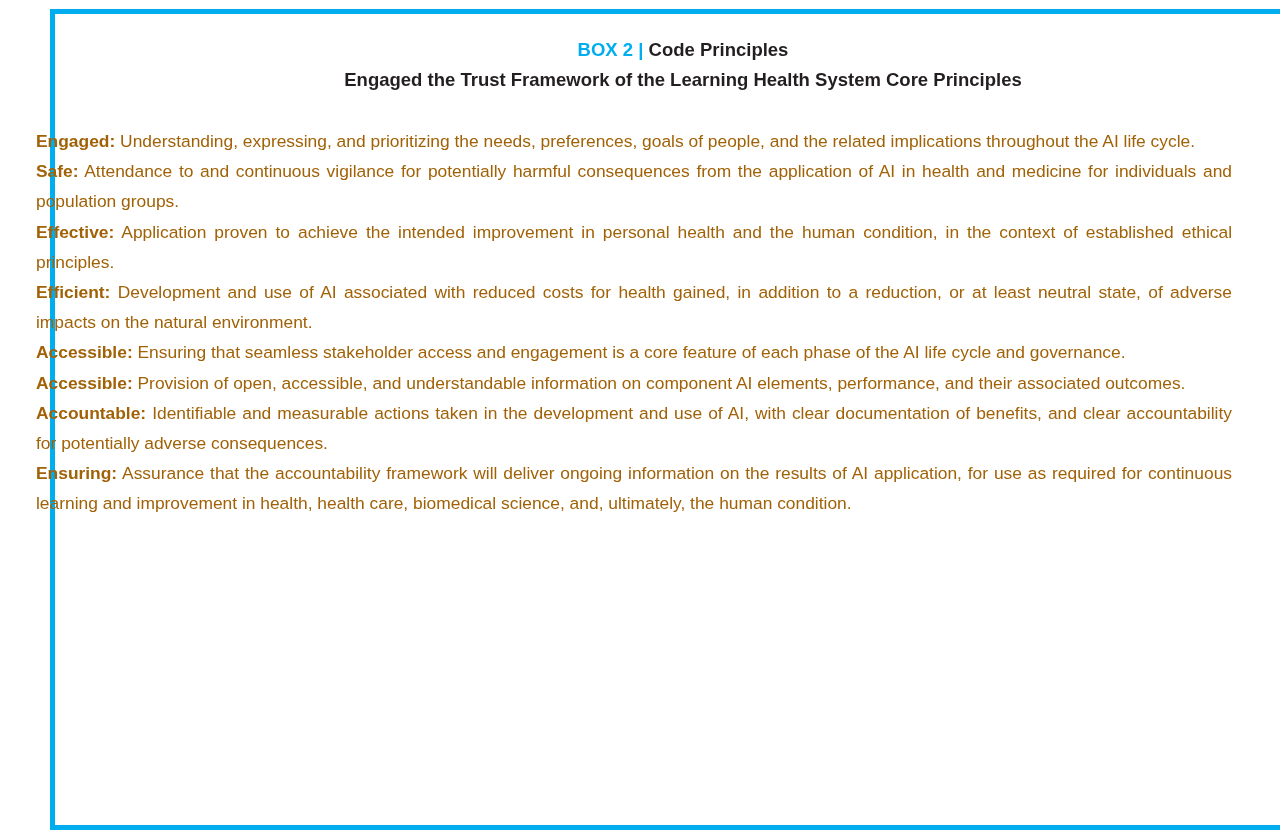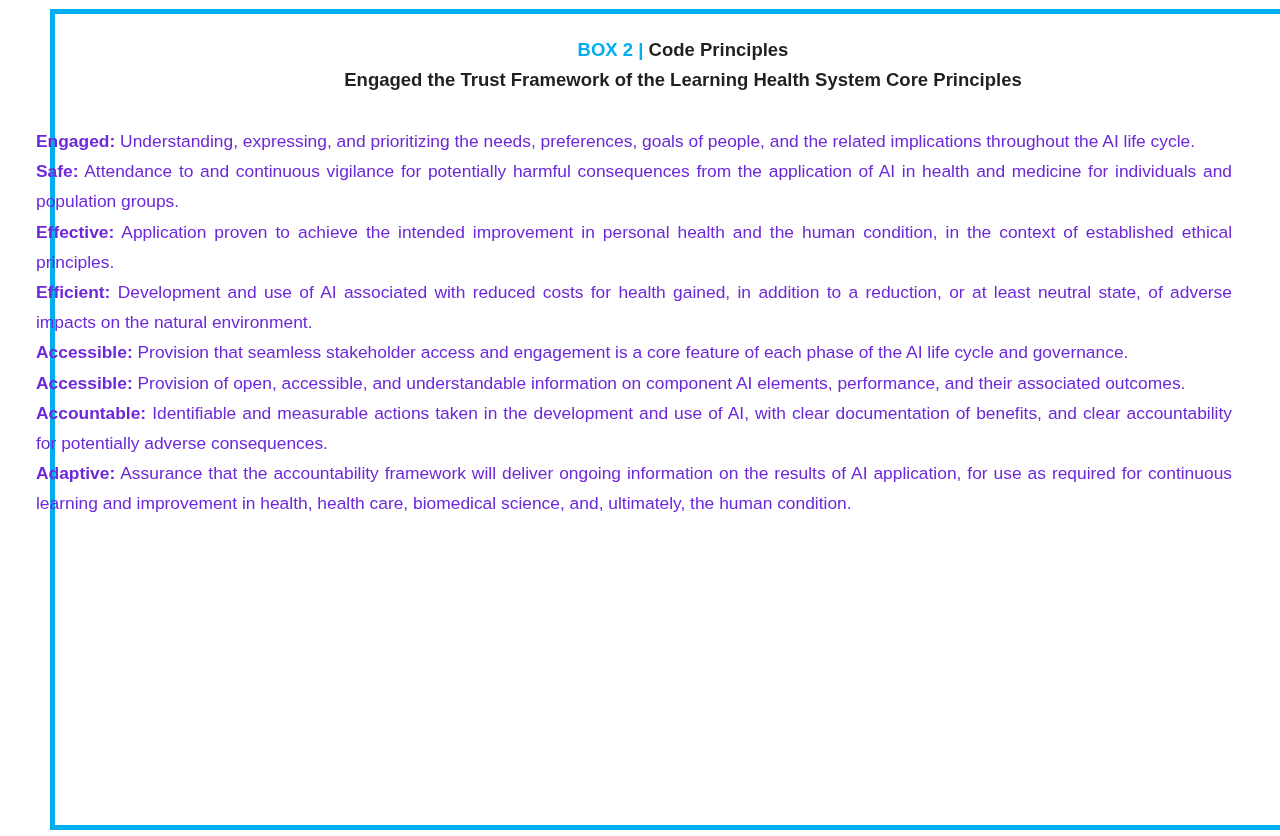--- a/index.html
+++ b/index.html
@@ -24,21 +24,21 @@
   }
   .box-label { color: #00aeef; }
   .sep { color: #00aeef; }
   .entries {
     position: absolute;
     left: 36px; top: 126px;
     width: 1196px;
     font-family: "Liberation Sans", sans-serif;
     font-size: 17.4px;
     line-height: 30.2px;
-    color: #6d28d9;
+    color: #a16207;
     text-align: justify;
   }
   .entry { margin: 0; }
   .term { font-weight: bold; }
 </style>
 </head>
 <body>
 
 <div class="box">
   <div class="header">
@@ -47,17 +47,17 @@
     </div>
     <div>Engaged the Trust Framework of the Learning Health System Core Principles</div>
   </div>
 </div>
 
 <div class="entries">
   <p class="entry"><span class="term">Engaged:</span><span> Understanding, expressing, and prioritizing the needs, preferences, goals of people, and the related implications throughout the AI life cycle.</span></p>
   <p class="entry"><span class="term">Safe:</span><span> Attendance to and continuous vigilance for potentially harmful consequences from the application of AI in health and medicine for individuals and population groups.</span></p>
   <p class="entry"><span class="term">Effective:</span><span> Application proven to achieve the intended improvement in personal health and the human condition, in the context of established ethical principles.</span></p>
   <p class="entry"><span class="term">Efficient:</span><span> Development and use of AI associated with reduced costs for health gained, in addition to a reduction, or at least neutral state, of adverse impacts on the natural environment.</span></p>
-  <p class="entry"><span class="term">Accessible:</span><span> Provision that seamless stakeholder access and engagement is a core feature of each phase of the AI life cycle and governance.</span></p>
+  <p class="entry"><span class="term">Accessible:</span><span> Ensuring that seamless stakeholder access and engagement is a core feature of each phase of the AI life cycle and governance.</span></p>
   <p class="entry"><span class="term">Accessible:</span><span> Provision of open, accessible, and understandable information on component AI elements, performance, and their associated outcomes.</span></p>
   <p class="entry"><span class="term">Accountable:</span><span> Identifiable and measurable actions taken in the development and use of AI, with clear documentation of benefits, and clear accountability for potentially adverse consequences.</span></p>
-  <p class="entry"><span class="term">Adaptive:</span><span> Assurance that the accountability framework will deliver ongoing information on the results of AI application, for use as required for continuous learning and improvement in health, health care, biomedical science, and, ultimately, the human condition.</span></p>
+  <p class="entry"><span class="term">Ensuring:</span><span> Assurance that the accountability framework will deliver ongoing information on the results of AI application, for use as required for continuous learning and improvement in health, health care, biomedical science, and, ultimately, the human condition.</span></p>
 </div>
 
 </body></html>

